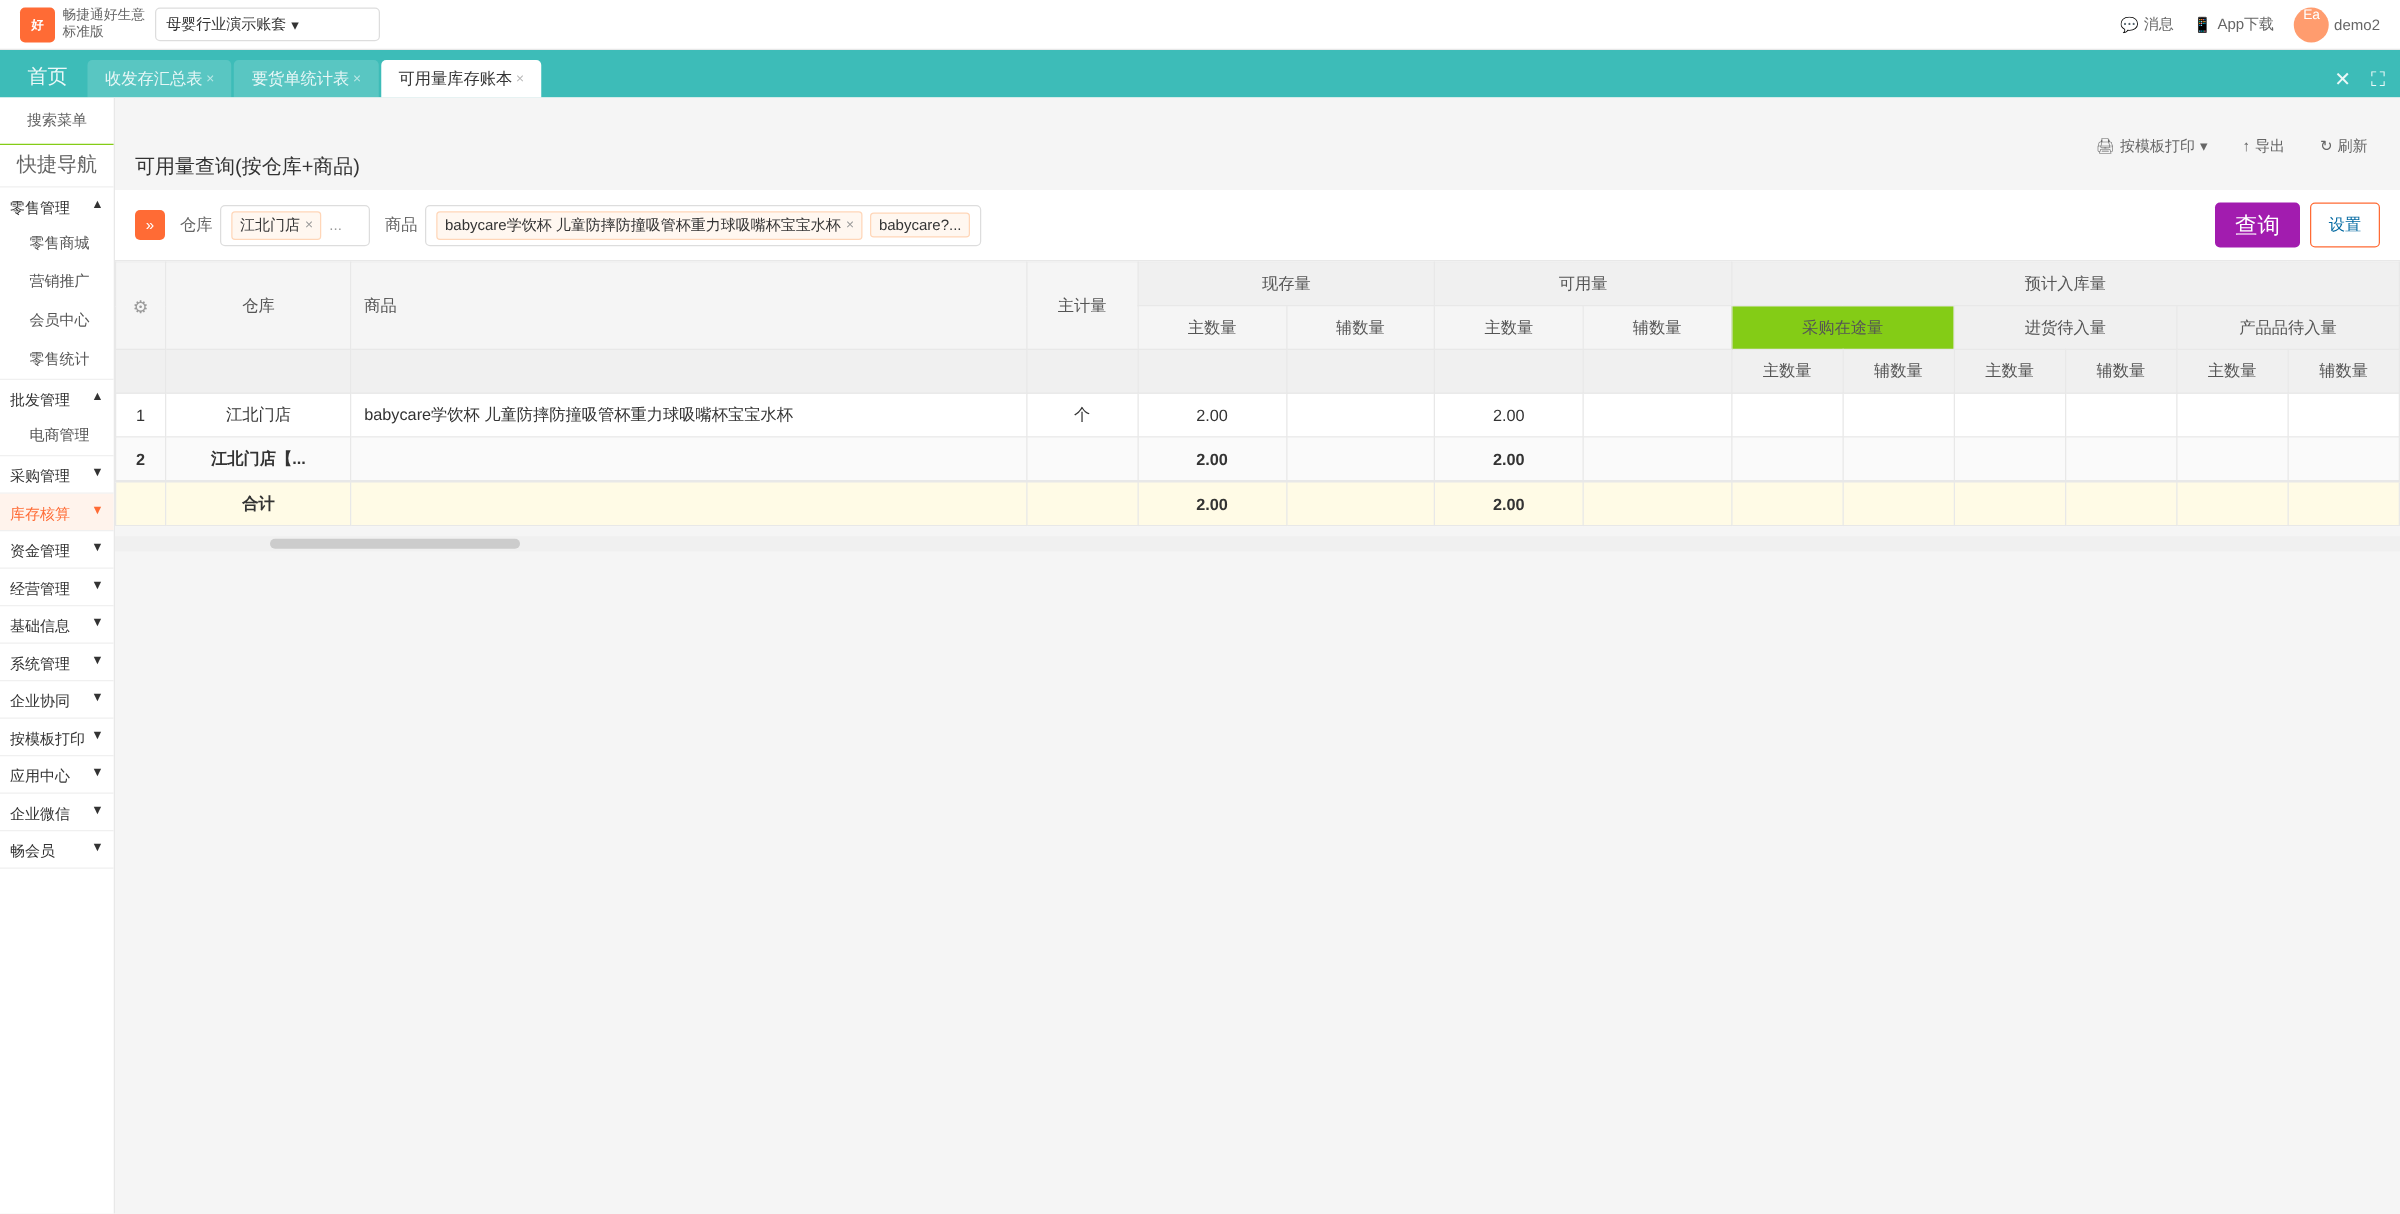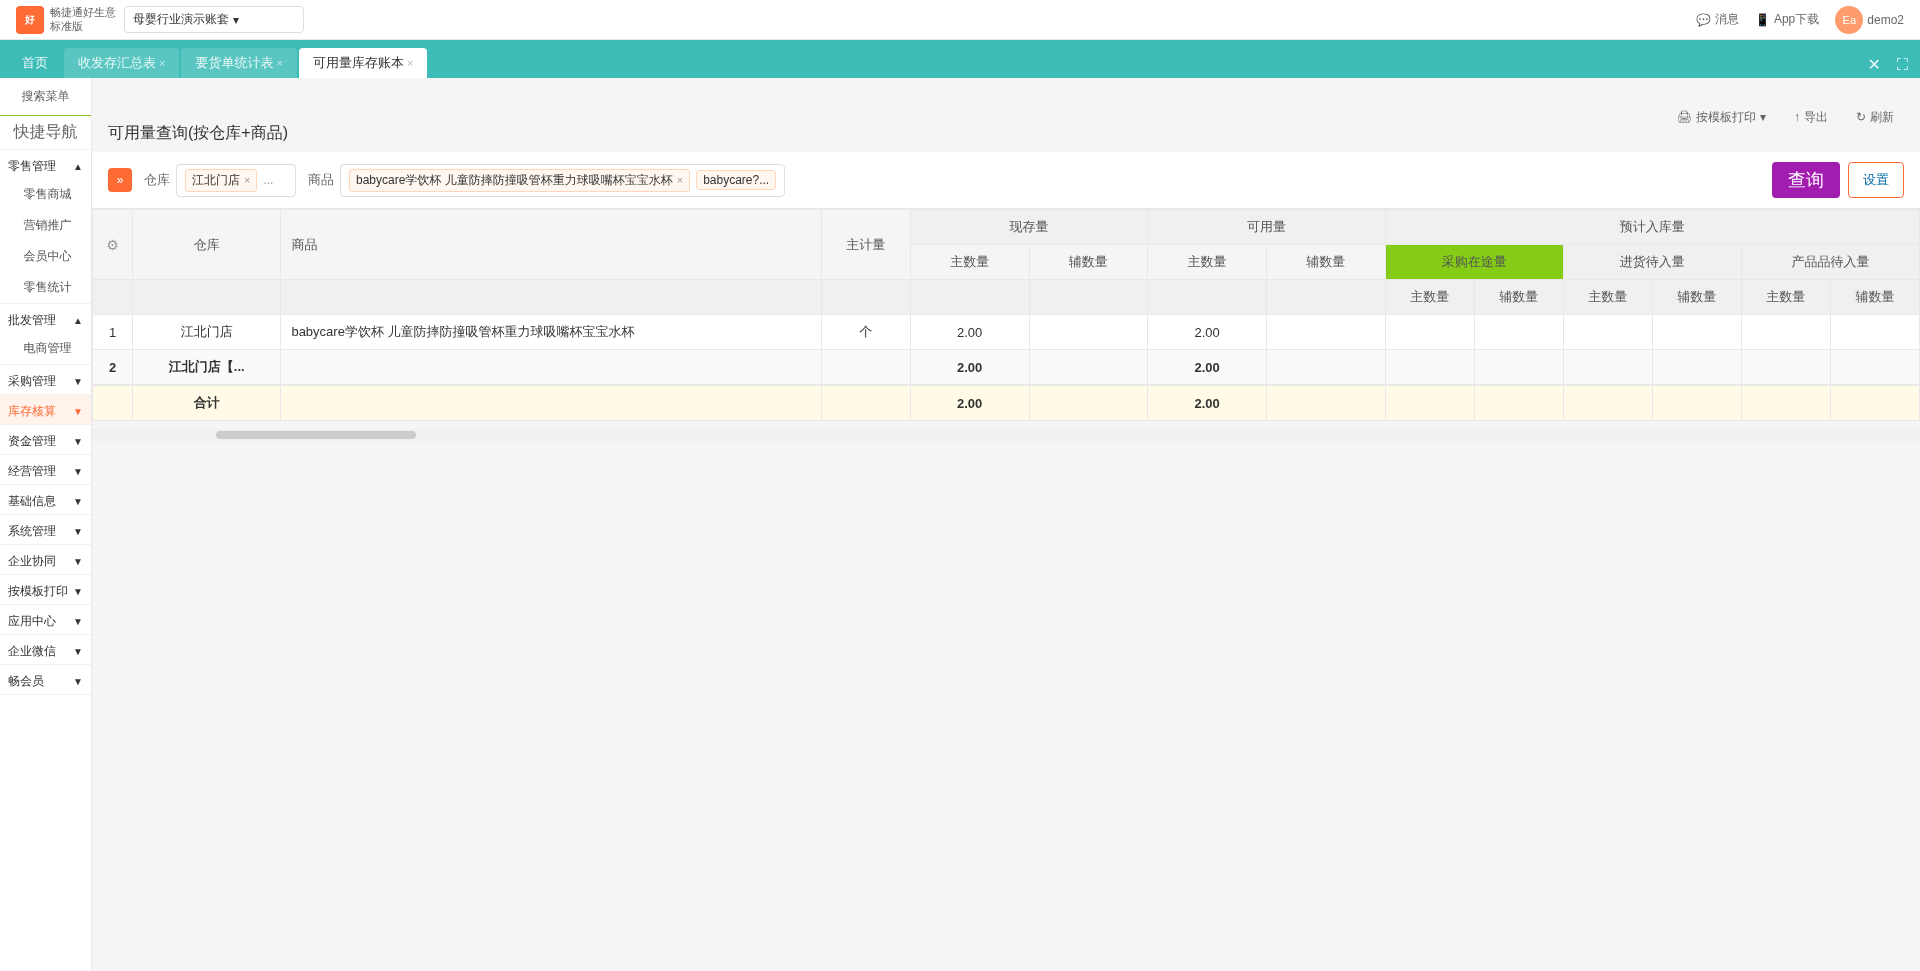--- a/index.html
+++ b/index.html
@@ -66,21 +66,20 @@
       align-items: center;
       gap: 4px;
       cursor: pointer;
     }
     .avatar {
       width: 28px;
       height: 28px;
       border-radius: 50%;
       background: #ff9c6e;
       display: flex;
-      align-items: center;
       justify-content: center;
       color: white;
       font-size: 11px;
     }
 
     
     .nav-tabs {
       height: 38px;
       background: #3dbcb8;
       display: flex;
@@ -107,21 +106,21 @@
     .nav-tab .close-btn {
       font-size: 11px;
       color: inherit;
       opacity: 0.7;
     }
     .nav-tab.active .close-btn {
       color: #999;
     }
     .nav-tab-home {
       padding: 6px 14px;
-      font-size: 13px;
+      font-size: 16px;
       cursor: pointer;
       color: rgba(255,255,255,0.9);
     }
     .nav-right {
       margin-left: auto;
       display: flex;
       align-items: center;
       gap: 8px;
     }
     .nav-right-icon {
@@ -163,21 +162,20 @@
       border-bottom: 1px solid #f0f0f0;
     }
     .sidebar-group {
       border-bottom: 1px solid #f0f0f0;
     }
     .sidebar-group-title {
       padding: 8px 8px 4px;
       font-size: 12px;
       color: #333;
       display: flex;
-      align-items: center;
       justify-content: space-between;
       cursor: pointer;
       font-weight: 500;
       font-family: Liberation Serif, serif;
     }
     .sidebar-item {
       padding: 7px 8px 7px 12px;
       font-size: 12px;
       color: #555;
       cursor: pointer;

